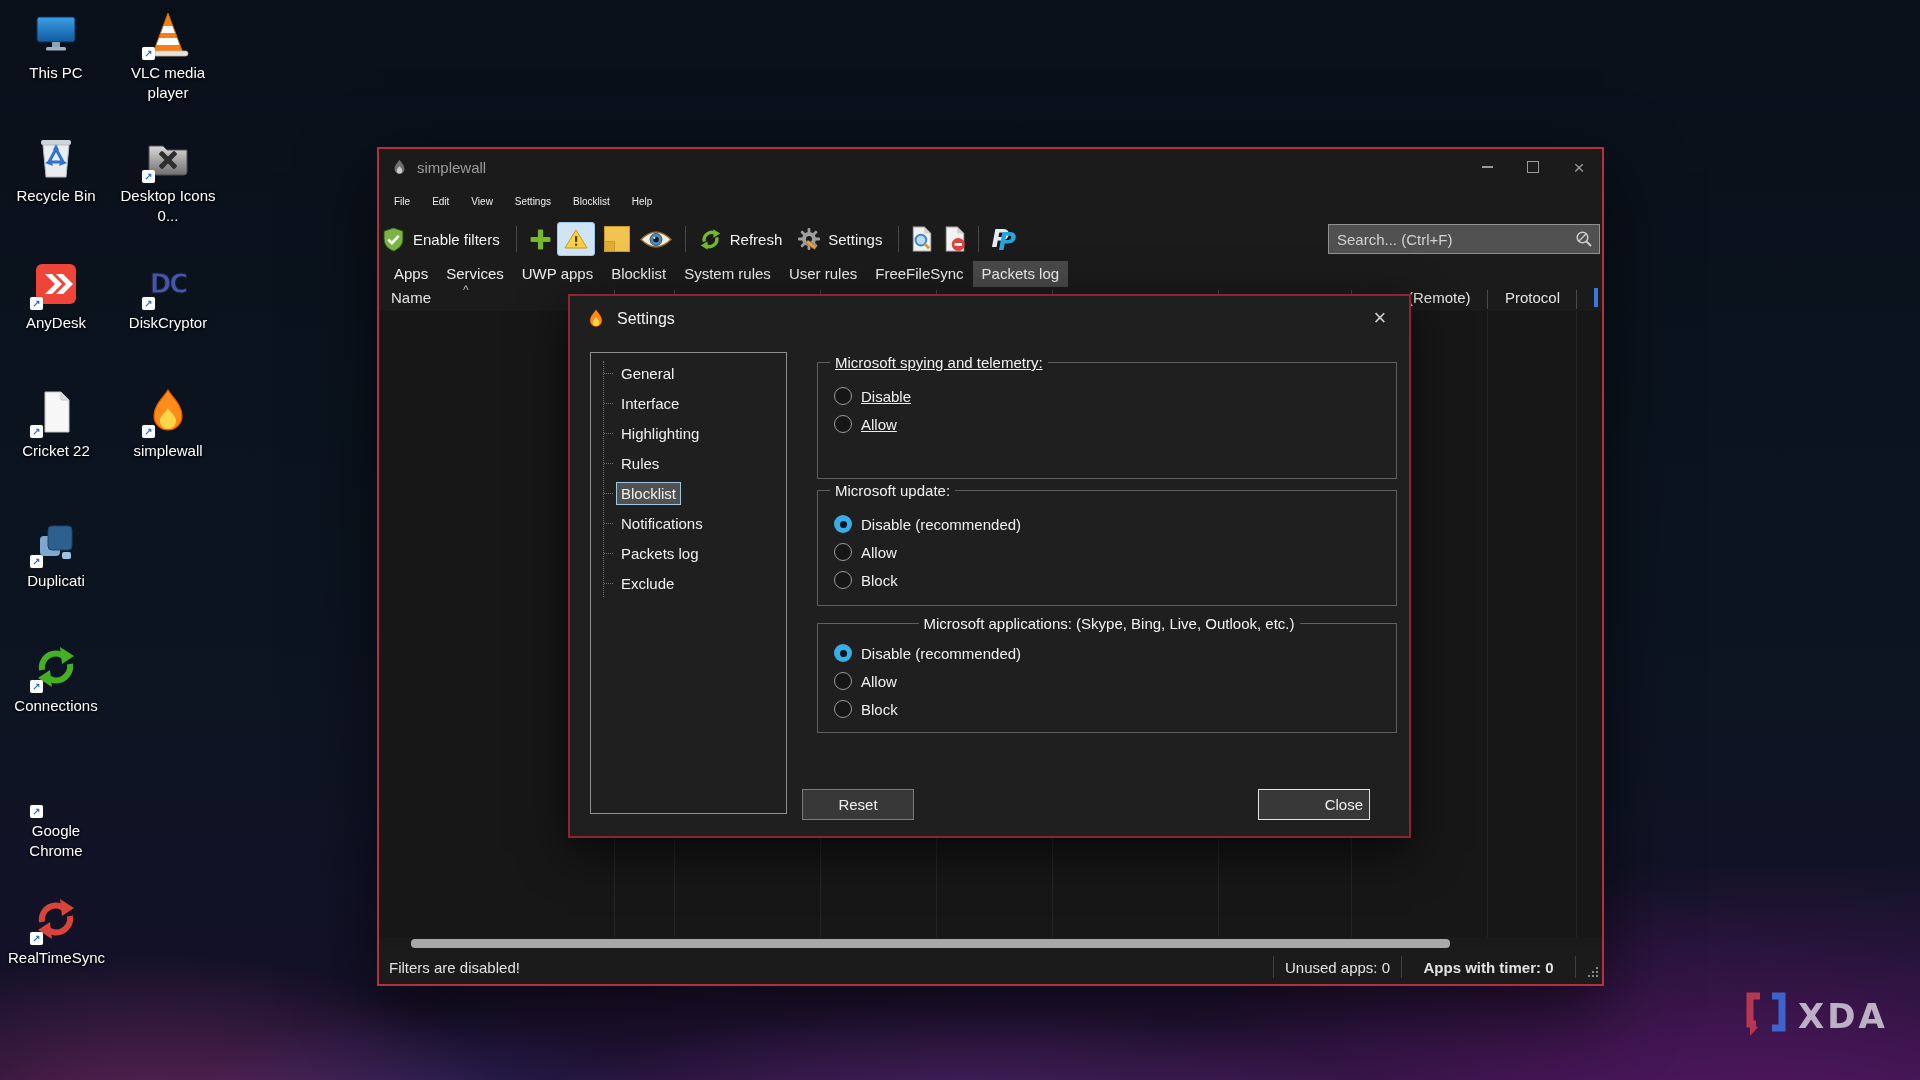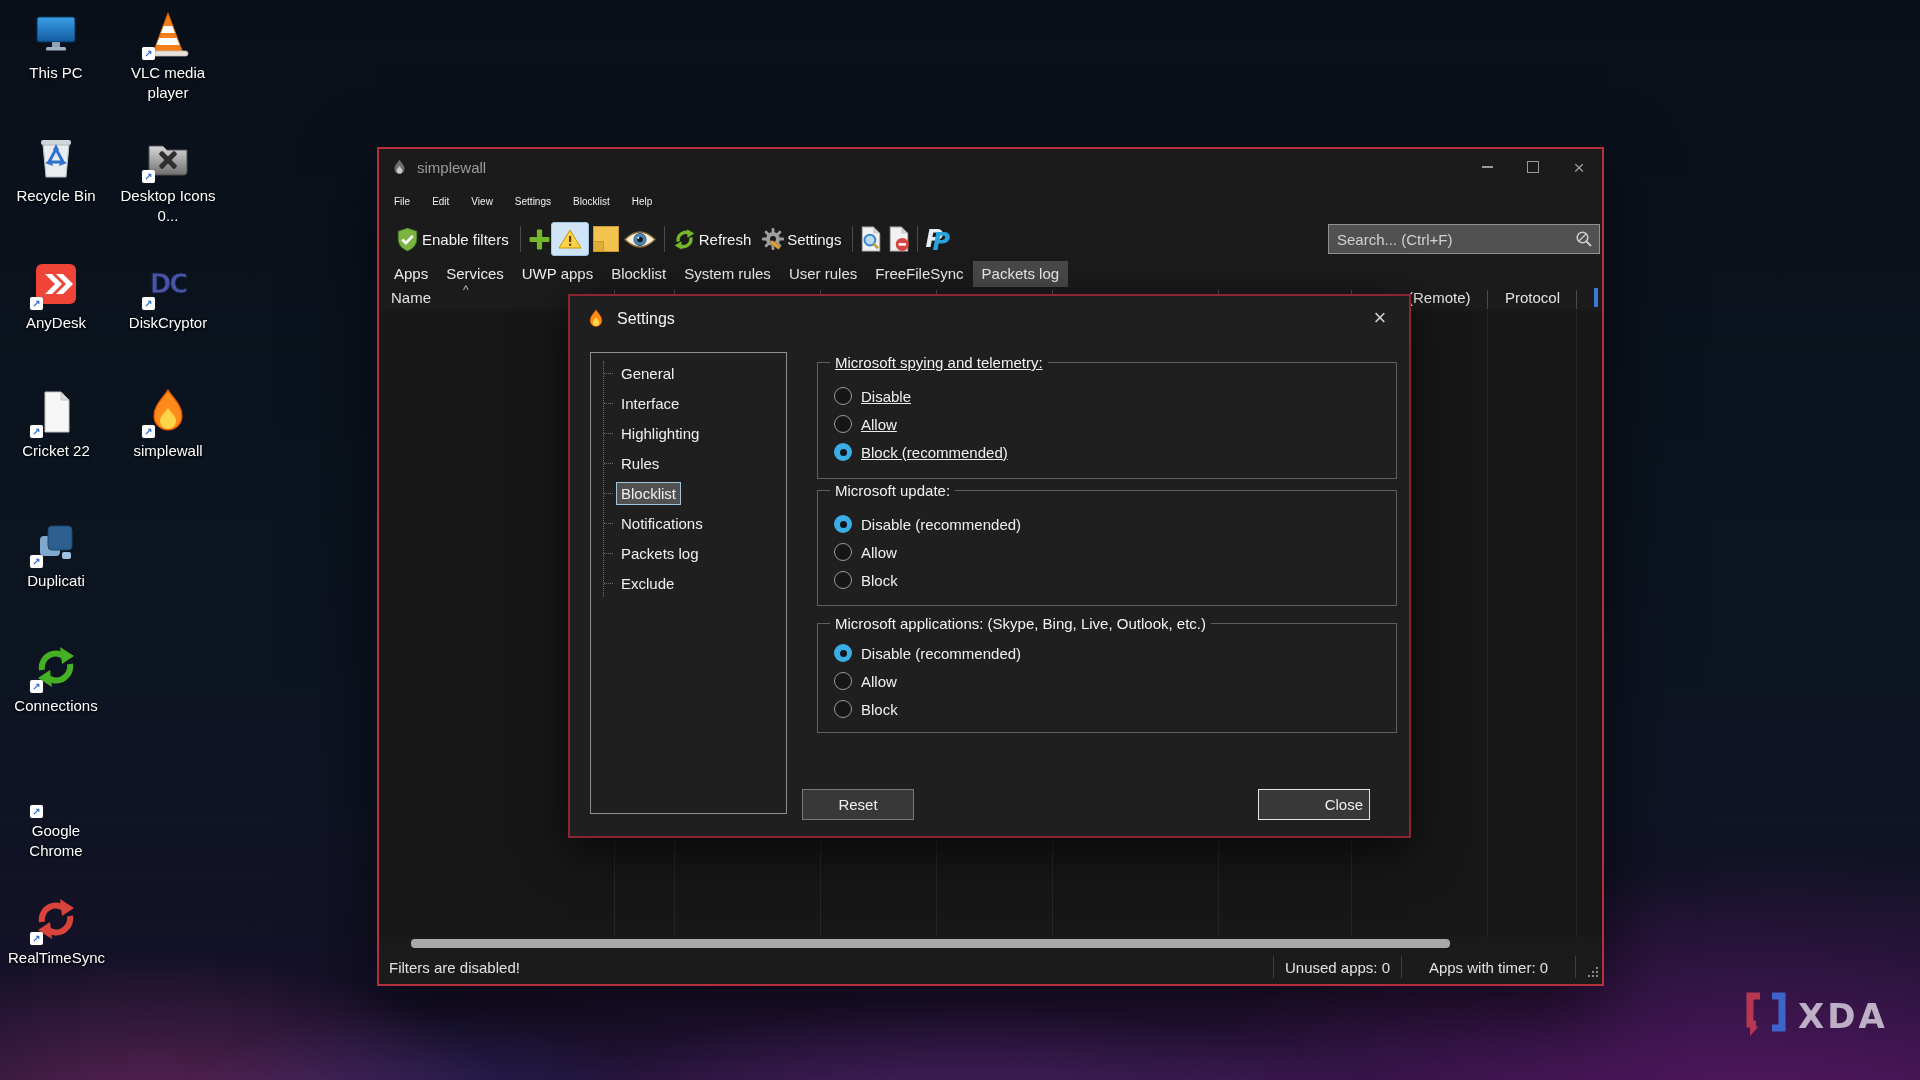--- a/index.html
+++ b/index.html
@@ -33,21 +33,21 @@
     box-shadow:0 24px 70px rgba(0,0,0,.6);color:#ececec;}
   .titlebar{height:36px;display:flex;align-items:center;padding-left:12px;gap:9px;flex:none;}
   .wtitle{font-size:15px;color:#9b9b9b;}
   .wc-group{margin-left:auto;display:flex;height:100%;}
   .wc{width:46px;height:100%;display:flex;align-items:center;justify-content:center;color:#9a9a9a;}
   .minline{width:11px;height:1.5px;background:#9a9a9a;}
   .maxbox{width:10px;height:10px;border:1.3px solid #9a9a9a;}
   .closex{font-size:19px;line-height:19px;}
   .menubar{height:33px;display:flex;align-items:center;padding-left:4px;flex:none;}
   .mi{padding:0 11px;font-size:10px;color:#f0f0f0;}
-  .toolbar{height:42px;display:flex;align-items:center;padding-left:16px;flex:none;}
+  .toolbar{height:42px;display:flex;align-items:center;padding-left:2px;flex:none;gap:5px;}
   .tlabel{font-size:15px;color:#f2f2f2;margin:0 4px 0 2px;}
   .sep{width:1px;height:26px;background:#4a4a4a;margin:0 7px;flex:none;}
   .tbtn{display:flex;align-items:center;justify-content:center;flex:none;}
   .warnbtn{width:36px;height:32px;background:#cfe4f7;border:1px solid #9ec7e8;border-radius:3px;}
   .noteic{width:24px;height:24px;background:#f3c34f;border:1px solid #c99a2e;position:relative;margin:0 4px;}
   .noteic::after{content:"";position:absolute;left:0;bottom:0;width:9px;height:9px;background:#e0ad35;
     border-top:1px solid #c99a2e;border-right:1px solid #c99a2e;}
   .pp{position:relative;width:30px;height:28px;font-family:"DejaVu Sans","Liberation Sans",sans-serif;
     font-style:italic;font-weight:900;font-size:24px;line-height:28px;}
   .pp .b{position:absolute;left:0;top:0;color:#e7edf6;}
@@ -70,21 +70,21 @@
   .hblue{position:absolute;left:1215px;top:1px;width:4px;height:19px;background:#3a77d6;}
   .list{flex:1;position:relative;background:#171717;}
   .cl{position:absolute;top:0;bottom:0;width:1px;background:#262626;}
   .hscroll{height:13px;position:relative;background:#1a1a1a;flex:none;}
   .thumb{position:absolute;left:32px;top:2px;width:1039px;height:9px;background:#a9a9a9;border-radius:4px;}
   .statusbar{height:34px;display:flex;align-items:center;font-size:15px;color:#e2e2e2;flex:none;background:#1b1b1b;}
   .stleft{padding-left:10px;text-align:center;}
   .stspacer{flex:1;}
   .stseg{border-left:1px solid #3f3f3f;height:22px;display:flex;align-items:center;justify-content:center;flex:none;}
   .seg1{width:127px;}
-  .seg2{width:173px;}
+  .seg2{width:173px;font-weight:bold;}
   .segtail{width:26px;border-left:1px solid #3f3f3f;height:22px;position:relative;flex:none;}
   .gripdots{position:absolute;right:4px;bottom:1px;width:2px;height:2px;background:#8a8a8a;
     box-shadow:-4px 0 #8a8a8a,-8px 0 #8a8a8a,0 -4px #8a8a8a,-4px -4px #8a8a8a,0 -8px #8a8a8a;}
   
   .dlg{position:absolute;left:568px;top:294px;width:843px;height:544px;box-sizing:border-box;
     background:#1f1f1f;border:2px solid #8d2433;box-shadow:0 14px 44px rgba(0,0,0,.65);color:#ededed;}
   .dtitle{position:absolute;left:0;top:0;right:0;height:46px;display:flex;align-items:center;
     padding-left:16px;gap:11px;}
   .dtitle .tt{font-size:16px;color:#f2f2f2;}
   .dclose{position:absolute;right:16px;top:9px;font-size:22px;color:#cfcfcf;width:26px;text-align:center;}
@@ -93,21 +93,21 @@
   .nav::before{content:"";position:absolute;left:12px;top:8px;height:236px;border-left:1px dotted #6e6e6e;}
   .nav-item{position:relative;height:30px;display:flex;align-items:center;padding-left:26px;font-size:15px;color:#f0f0f0;}
   .nav-item::before{content:"";position:absolute;left:13px;top:50%;width:9px;border-top:1px dotted #6e6e6e;}
   .nav-item .t{padding:2px 4px;}
   .nav-item.selected .t{background:#515151;box-shadow:0 0 0 1px #9ec4de;}
   fieldset{position:absolute;left:247px;width:580px;box-sizing:border-box;border:1px solid #5f5f5f;
     margin:0;padding:4px 10px 0;}
   legend{padding:0 5px;margin-left:2px;font-size:15px;color:#f2f2f2;}
   #g1{top:58px;height:125px;text-decoration:underline;}
   #g2{top:186px;height:124px;}
-  #g3{top:319px;height:118px;}
+  #g3{top:319px;height:118px;text-align:center;}
   .optwrap{padding-top:7px;}
   .opt{display:flex;align-items:center;gap:9px;height:28px;margin-left:6px;}
   .rb{width:18px;height:18px;box-sizing:border-box;border-radius:50%;border:1.6px solid #9a9a9a;
     background:#161616;position:relative;flex:none;}
   .rb.sel{border:none;background:#39aee6;}
   .rb.sel::after{content:"";position:absolute;inset:5.5px;background:#10151c;border-radius:50%;}
   .ol{font-size:15px;color:#f0f0f0;}
   .author{position:absolute;left:234px;top:448px;font-size:15px;color:#efefef;}
   .author a{color:#4da2e0;text-decoration:underline;cursor:pointer;}
   .btn{position:absolute;top:493px;height:31px;box-sizing:border-box;background:#383838;color:#f0f0f0;
@@ -504,24 +504,20 @@
       <legend>Microsoft spying and telemetry:</legend>
       <div class="optwrap">
         <label class="opt">
             <span class="rb"></span>
             <span class="ol">Disable</span>
           </label>
         <label class="opt">
             <span class="rb"></span>
             <span class="ol">Allow</span>
           </label>
-        <label class="opt">
-            <span class="rb sel"></span>
-            <span class="ol">Block (recommended)</span>
-          </label>
       </div>
     </fieldset>
 
     <fieldset id="g2">
       <legend>Microsoft update:</legend>
       <div class="optwrap">
         <label class="opt">
             <span class="rb sel"></span>
             <span class="ol">Disable (recommended)</span>
           </label>

